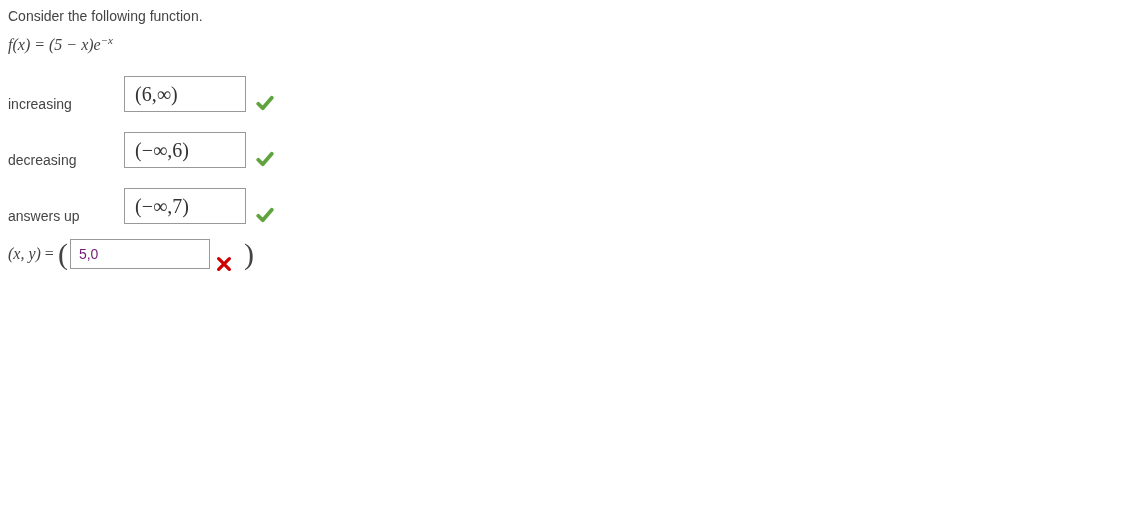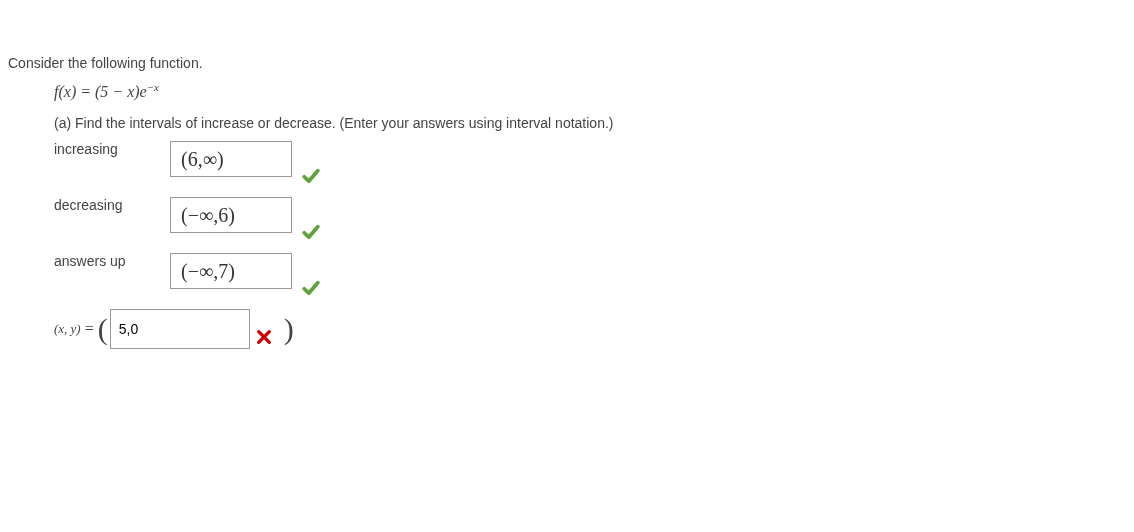--- a/index.html
+++ b/index.html
@@ -6,43 +6,41 @@
     font-family: Verdana, Geneva, sans-serif;
     font-size: 14px;
     color: #444;
     margin: 0;
     padding: 8px 0 0 8px;
     width: 1134px;
     box-sizing: border-box;
   }
   .prompt {
     margin-bottom: 10px;
-    margin-top: 47px;
   }
   .indent {
-    margin-left: 46px;
   }
   .function-def {
     font-style: italic;
     font-family: 'Times New Roman', serif;
     font-size: 16px;
     margin-bottom: 14px;
   }
   .function-def .sup {
     font-size: 11px;
     vertical-align: super;
     position: relative;
     top: 0px;
   }
   .part {
     margin-bottom: 10px;
   }
   .answer-row {
     display: flex;
-    align-items: flex-start;
+    align-items: flex-end;
     margin-bottom: 12px;
     height: 44px;
   }
   .answer-label {
     width: 116px;
     font-size: 14px;
     color: #444;
   }
   .answer-box {
     border: 1px solid #999;
@@ -68,44 +66,44 @@
     display: block;
   }
   .inflection-row {
     display: flex;
     align-items: center;
     margin-top: 6px;
   }
   .inflection-row .lhs {
     font-style: italic;
     font-family: 'Times New Roman', serif;
-    font-size: 13px;
+    font-size: 16px;
   }
   .inflection-row .eq {
     font-family: 'Times New Roman', serif;
     font-size: 16px;
     margin: 0 4px;
   }
   .big-paren {
     font-family: 'Times New Roman', serif;
     font-size: 30px;
     line-height: 30px;
     position: relative;
   }
   .inflection-box {
     border: 1px solid #999;
     background: #fff;
     width: 140px;
-    height: 40px;
+    height: 30px;
     display: flex;
     align-items: center;
     padding: 0 8px;
     font-family: Verdana, sans-serif;
     font-size: 14px;
-    color: #000000;
+    color: #701a75;
     box-sizing: border-box;
     margin: 0 2px;
   }
   .x-icon {
     margin-left: 4px;
     margin-top: 20px;
     align-self: flex-start;
   }
   .x-icon svg {
     width: 16px;
@@ -117,21 +115,20 @@
 </head>
 <body>
 
 <div class="prompt">Consider the following function.</div>
 
 <div class="indent">
   <div class="function-def">
     <span>f</span>(<span>x</span>) = <span>(5 − x)e</span><span class="sup">−x</span>
   </div>
 
-  <div class="part">(a) Find the intervals of increase or decrease. (Enter your answers using interval notation.)</div>
 
   <div class="answer-row">
     <div class="answer-label">increasing</div>
     <div class="answer-box">(6,∞)</div>
     <div class="status-icon">
       <svg viewBox="0 0 24 24">
           <path fill="none" stroke="#5fa33f" stroke-width="5" stroke-linecap="round" stroke-linejoin="round" d="M3 13 L9 19 L21 5"></path>
         </svg>
     </div>
   </div>

